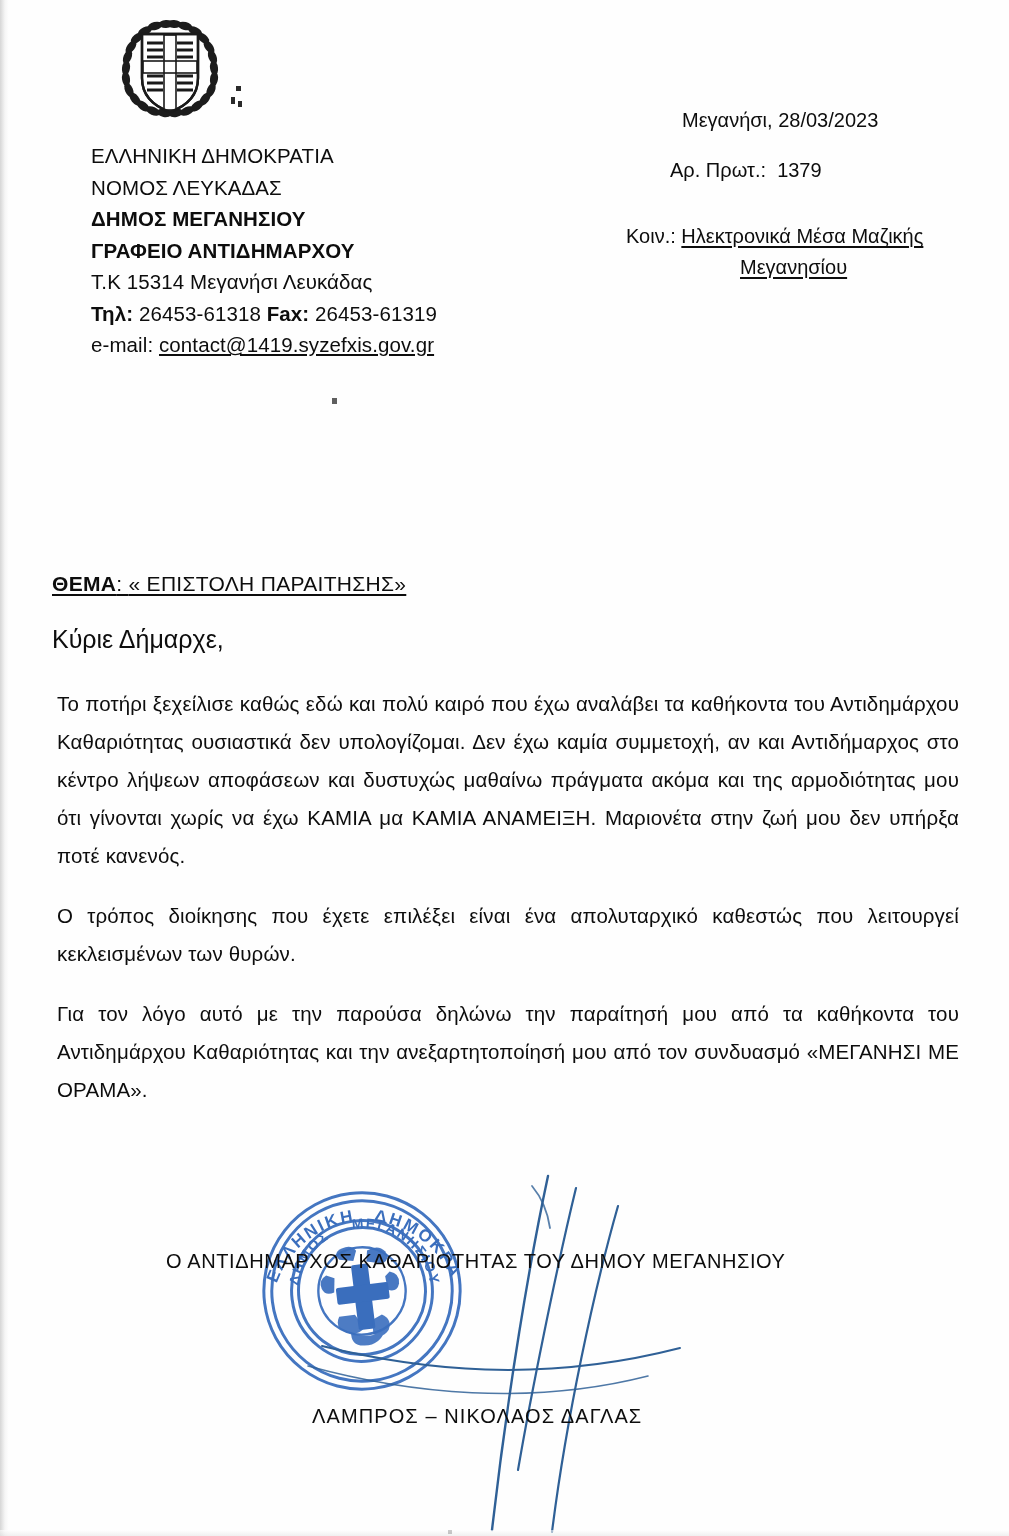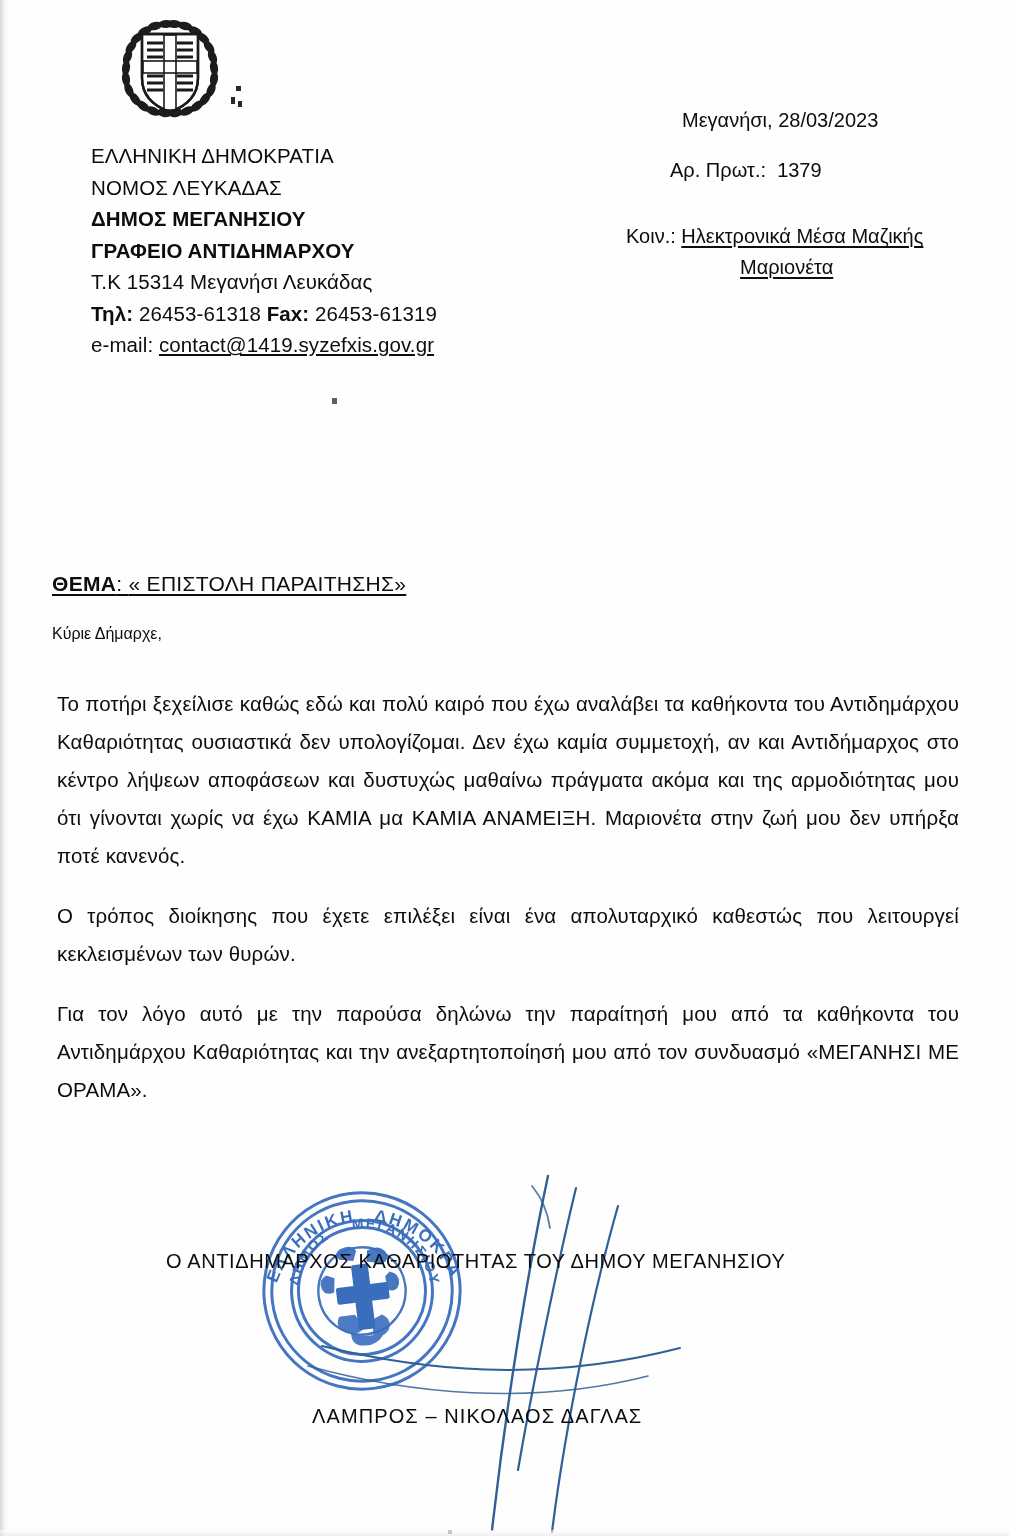--- a/index.html
+++ b/index.html
@@ -100,21 +100,21 @@
     letter-spacing: .3px;
   }
   .subject .u { text-decoration: underline; text-underline-offset: 3px; }
   .subject .thema { font-weight: bold; }
 
   
   .salutation {
     position: absolute;
     left: 52px;
     top: 625px;
-    font-size: 16px;
+    font-size: 25px;
   }
 
   
   .body-block {
     position: absolute;
     left: 57px;
     top: 685px;
     width: 902px;
     font-size: 20.5px;
     line-height: 38px;
@@ -258,21 +258,21 @@
     <span class="ln b">ΓΡΑΦΕΙΟ ΑΝΤΙΔΗΜΑΡΧΟΥ</span>
     <span class="ln">Τ.Κ 15314 Μεγανήσι Λευκάδας</span>
     <span class="ln"><span class="b">Τηλ:</span> <span>26453-61318</span> <span class="b">Fax:</span> <span>26453-61319</span></span>
     <span class="ln lh-email"><span>e-mail:</span> <span class="u">contact@1419.syzefxis.gov.gr</span></span>
   </div>
 
   <div class="rhead">
     <div class="rh-place">Μεγανήσι, 28/03/2023</div>
     <div class="rh-proto"><span>Αρ.  Πρωτ.:</span>&nbsp; <span>1379</span></div>
     <div class="rh-koin"><span>Κοιν.:</span> <span class="u">Ηλεκτρονικά Μέσα Μαζικής</span></div>
-    <div class="rh-koin2"><span class="u">Μαριονέτα</span></div>
+    <div class="rh-koin2"><span class="u">Μεγανησίου</span></div>
   </div>
 
   <div class="subject">
     <span class="u"><span class="thema">ΘΕΜΑ</span><span>: </span><span>« ΕΠΙΣΤΟΛΗ ΠΑΡΑΙΤΗΣΗΣ»</span></span>
   </div>
 
   <div class="salutation">Κύριε Δήμαρχε,</div>
 
   <div class="body-block">
     <p>Το ποτήρι ξεχείλισε καθώς εδώ και πολύ καιρό που έχω αναλάβει τα καθήκοντα του Αντιδημάρχου Καθαριότητας ουσιαστικά δεν υπολογίζομαι. Δεν έχω καμία συμμετοχή, αν και Αντιδήμαρχος στο κέντρο λήψεων αποφάσεων και δυστυχώς μαθαίνω πράγματα ακόμα και της αρμοδιότητας μου ότι γίνονται χωρίς να έχω ΚΑΜΙΑ μα ΚΑΜΙΑ ΑΝΑΜΕΙΞΗ. Μαριονέτα στην ζωή μου δεν υπήρξα ποτέ κανενός.</p>

